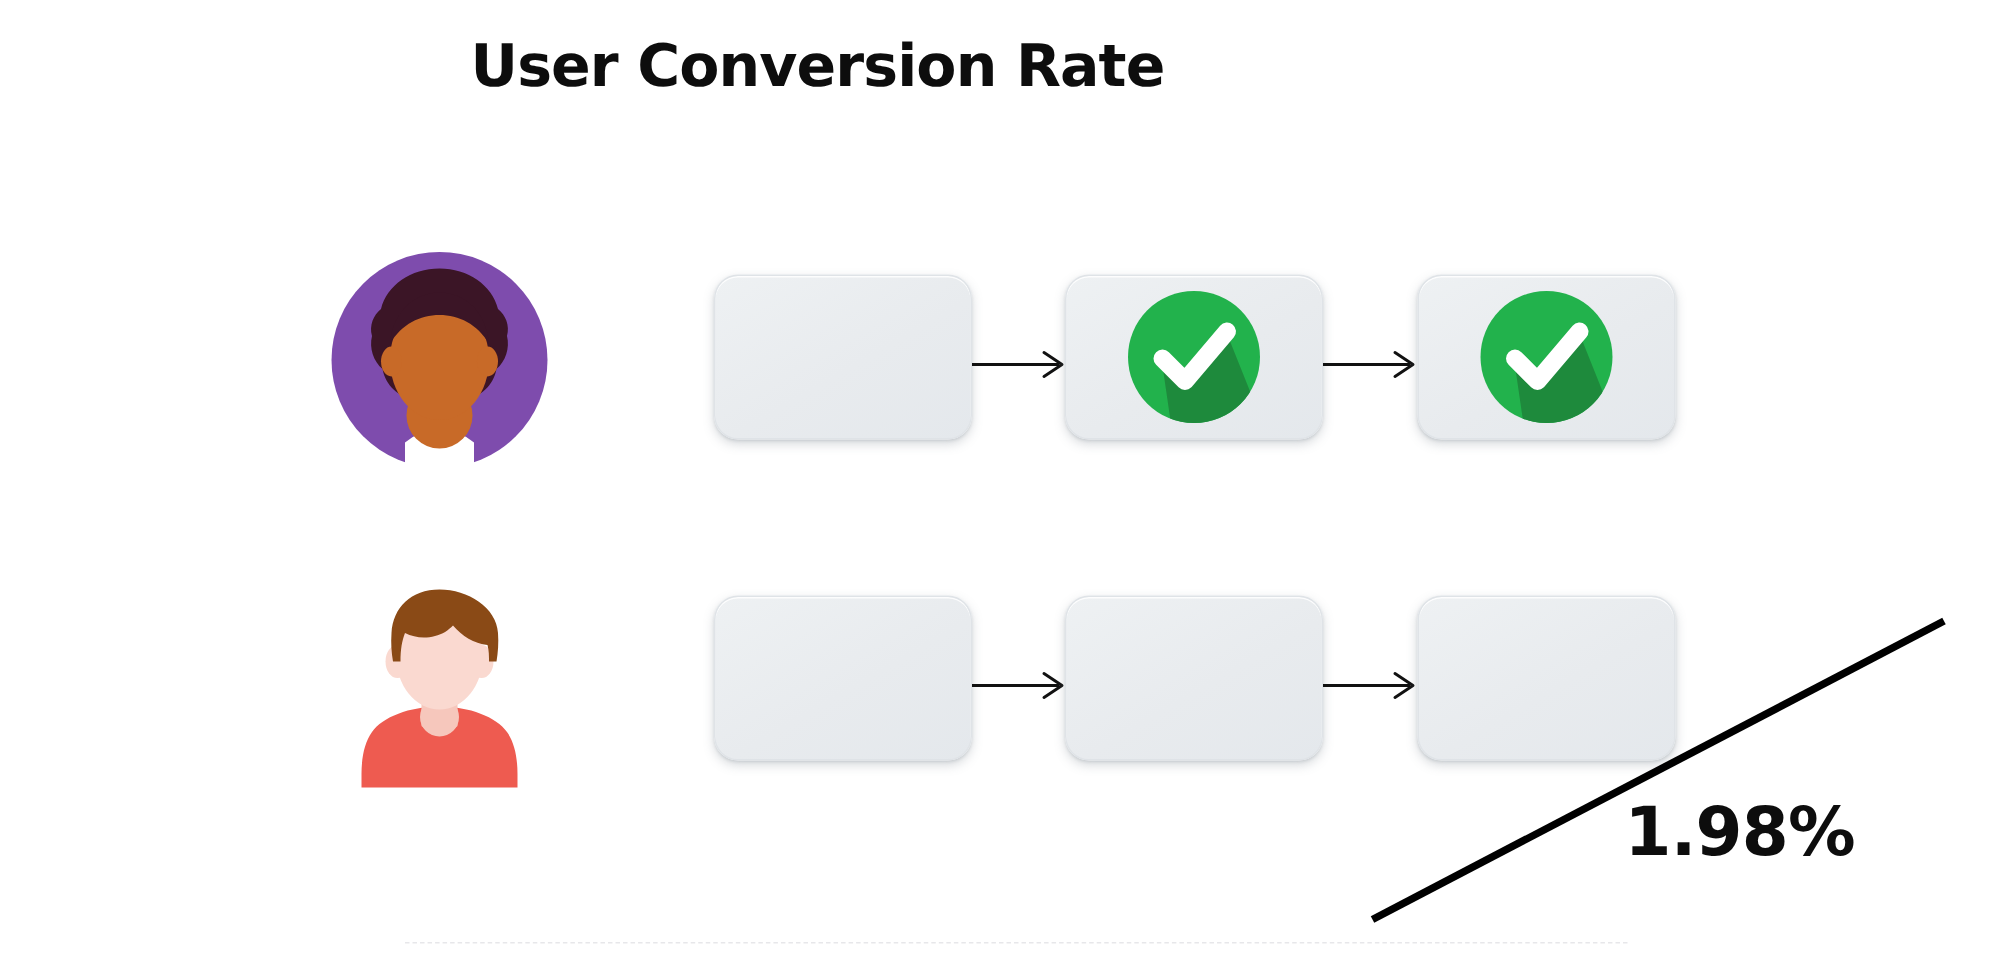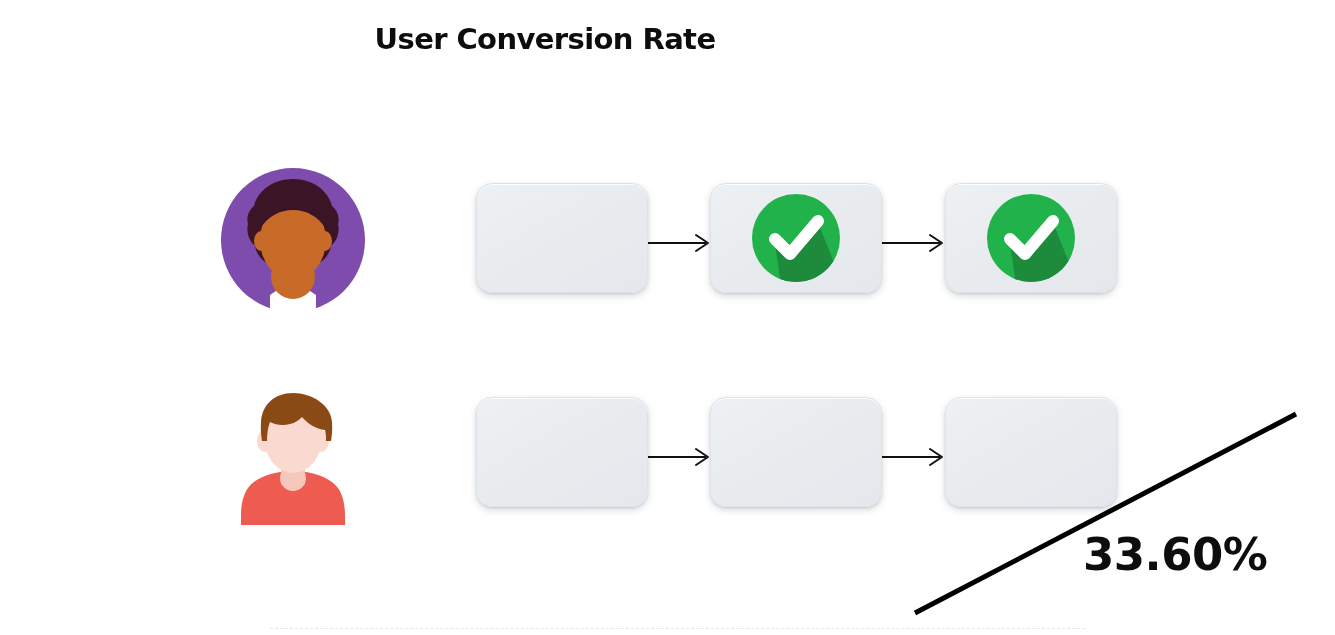--- a/index.html
+++ b/index.html
@@ -20,21 +20,21 @@
     overflow: hidden;
   }
 
   
   .page-title {
     position: absolute;
     left: 0;
     top: 22px;
     width: 1090px;
     text-align: center;
-    font-size: 29px;
+    font-size: 39px;
     font-weight: 800;
     letter-spacing: -0.6px;
     color: #0d0d0d;
     font-family: "DejaVu Sans", "Liberation Sans", sans-serif;
     white-space: nowrap;
   }
 
   
   .funnel-row {
     position: absolute;
@@ -281,17 +281,17 @@
 
     <div class="step-box col-2"></div>
   </div>
 
   <div class="trend-line">
     <svg viewBox="0 0 410 225" xmlns="http://www.w3.org/2000/svg" aria-hidden="true">
       <line x1="15" y1="213" x2="396" y2="14" stroke="#000000" stroke-width="5" stroke-linecap="butt"></line>
     </svg>
   </div>
 
-  <div class="percent-label">33.60%</div>
+  <div class="percent-label">1.98%</div>
 
   <div class="bottom-divider"></div>
 
 </div>
 
 </body></html>

